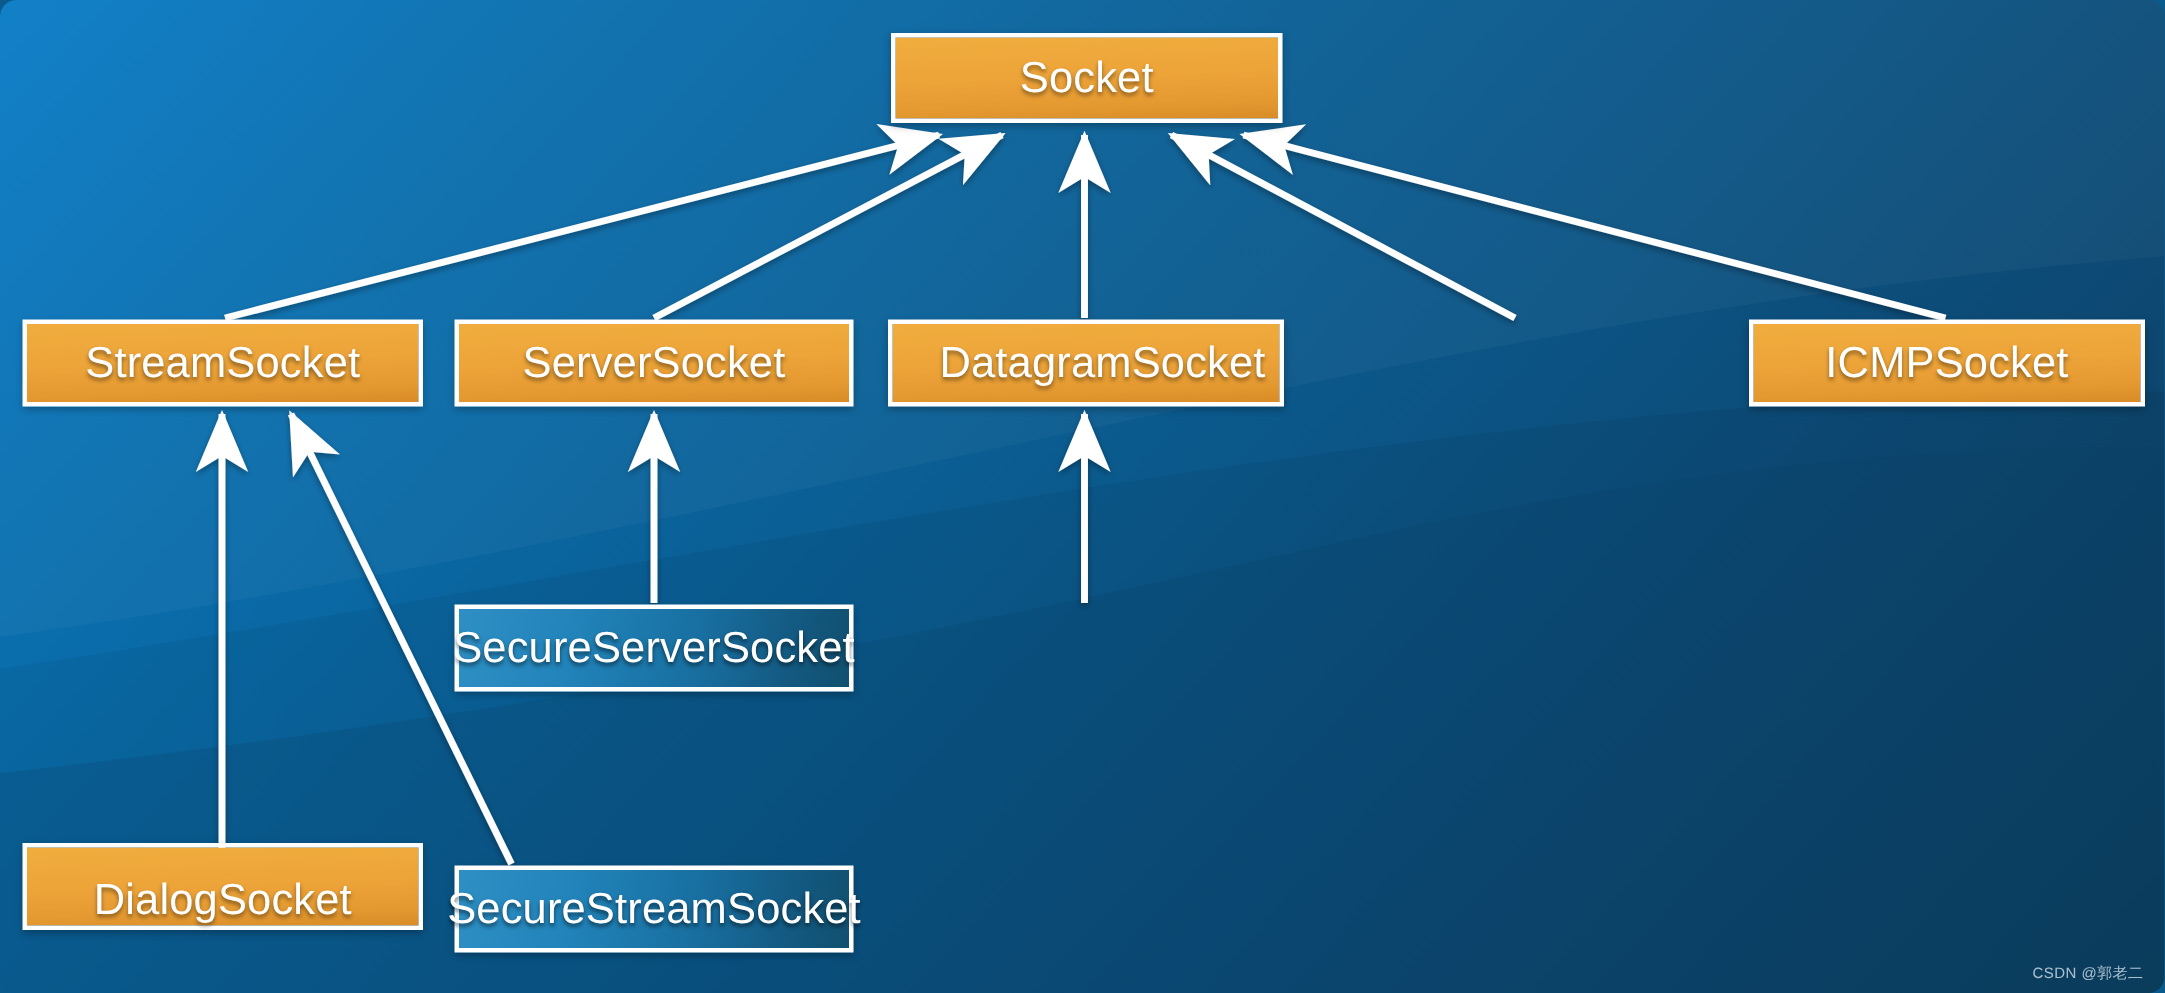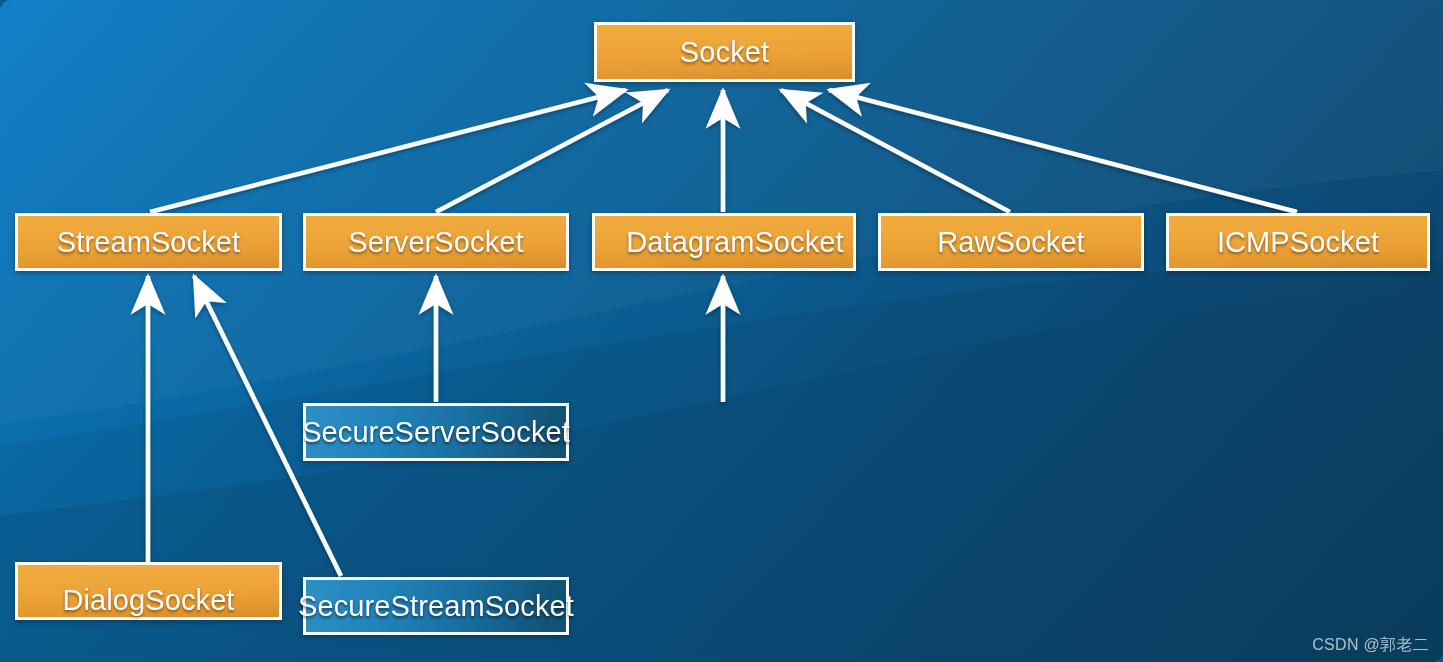--- a/index.html
+++ b/index.html
@@ -40,21 +40,21 @@
     text-shadow:0 2px 3px rgba(0,0,0,.45);
   }
   .node.blue .label{ text-shadow:0 2px 3px rgba(0,0,0,.55); }
   
   #arrows{position:absolute;inset:0;pointer-events:none;}
   
   #watermark{
     position:absolute;
     right:14px;bottom:6px;
     color:rgba(216,228,238,.78);
-    font-size:16px;
+    font-size:10px;
     letter-spacing:.3px;
     white-space:nowrap;
   }
 </style>
 </head>
 <body>
 
 <div id="stage">
 
   <div id="bg-base"></div>
@@ -98,23 +98,20 @@
   </div>
 
   <div class="node orange" style="left:303px;top:213px;width:266px;height:58px;">
     <span class="label">ServerSocket</span>
   </div>
 
   <div class="node orange" style="left:592px;top:213px;width:264px;height:58px;padding-left:22px;">
     <span class="label">DatagramSocket</span>
   </div>
 
-  <div class="node orange" style="left:878px;top:213px;width:266px;height:58px;">
-    <span class="label">RawSocket</span>
-  </div>
 
   <div class="node orange" style="left:1166px;top:213px;width:264px;height:58px;">
     <span class="label">ICMPSocket</span>
   </div>
 
   <div class="node blue" style="left:303px;top:403px;width:266px;height:58px;">
     <span class="label">SecureServerSocket</span>
   </div>
 
 

